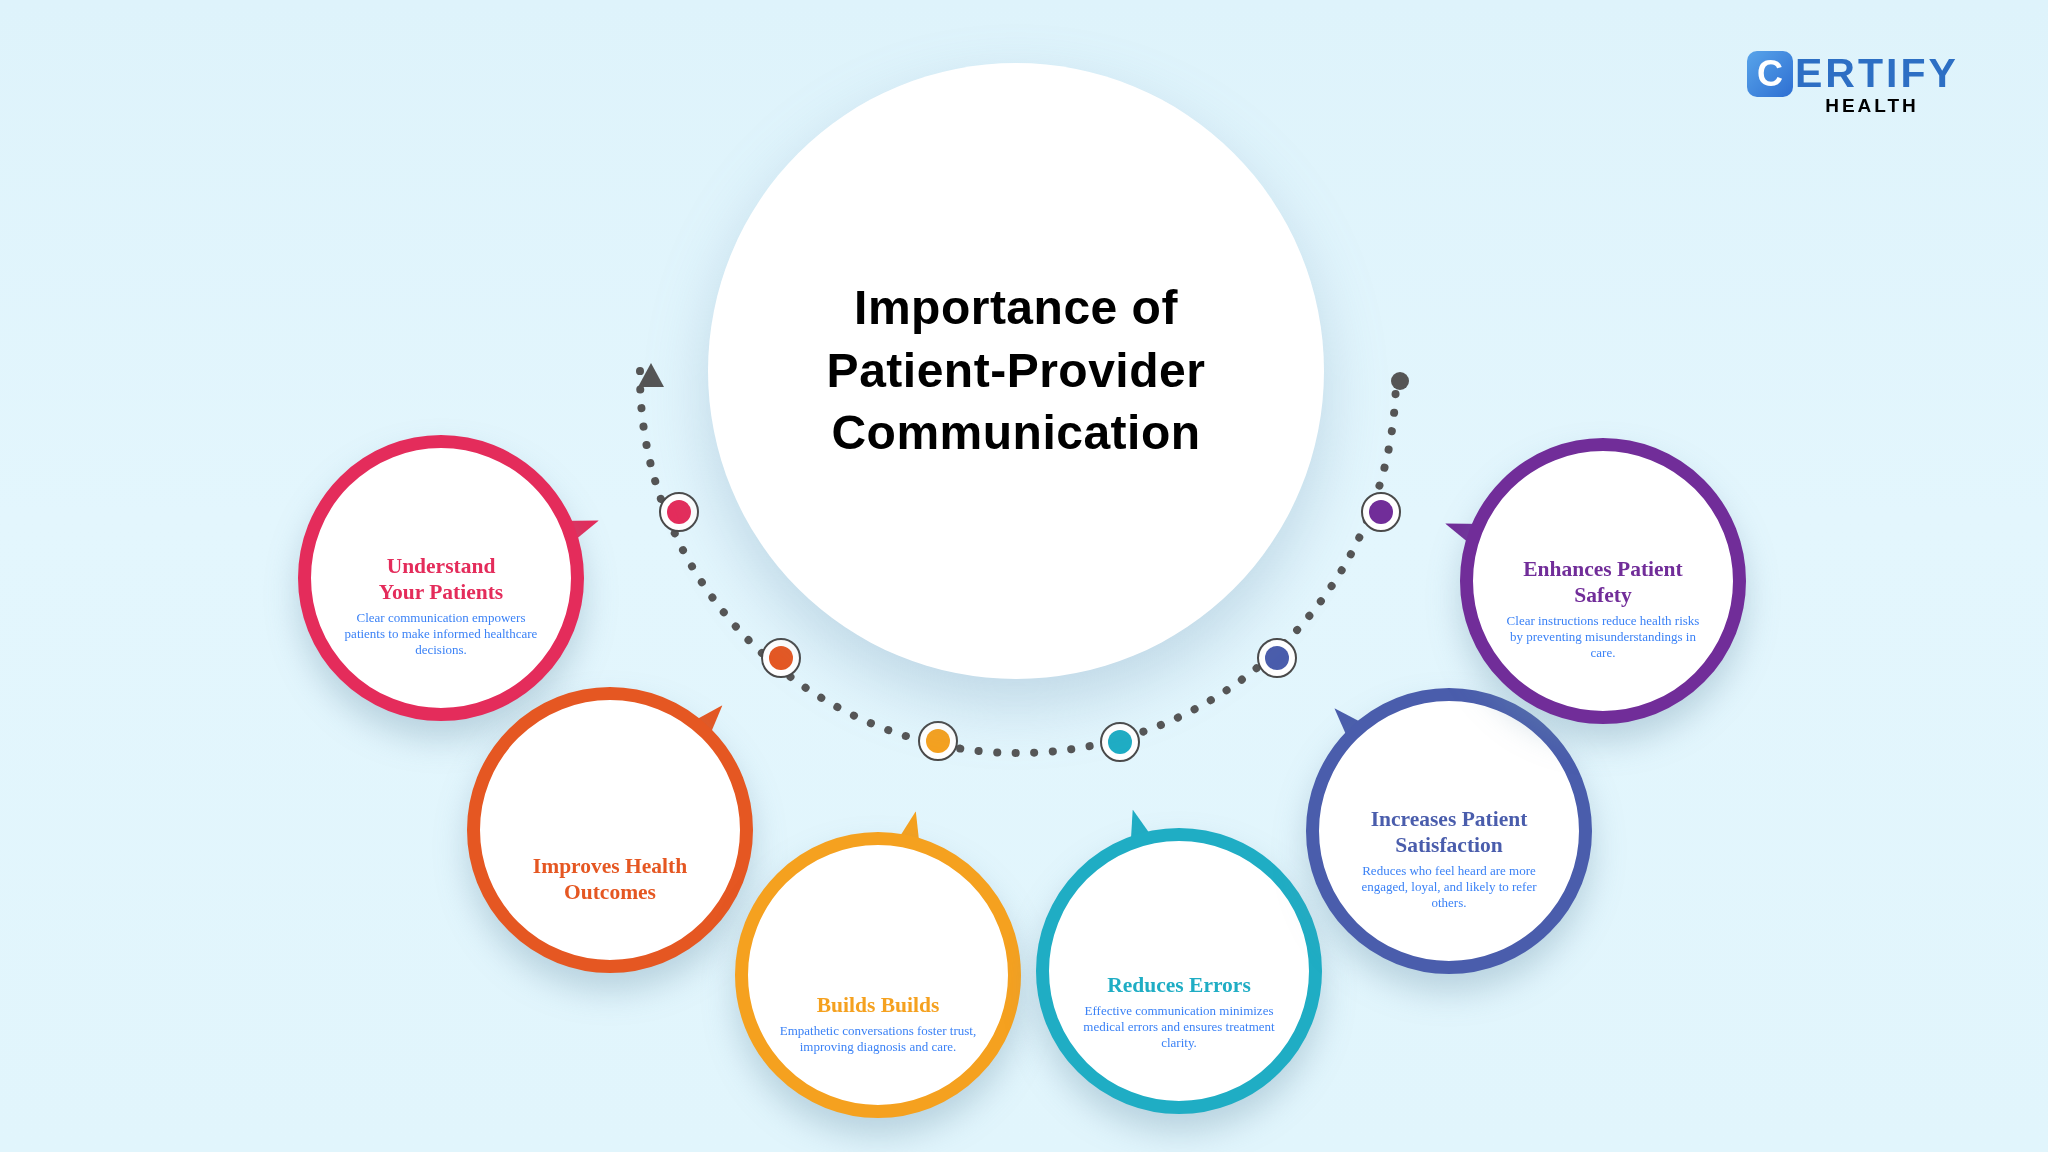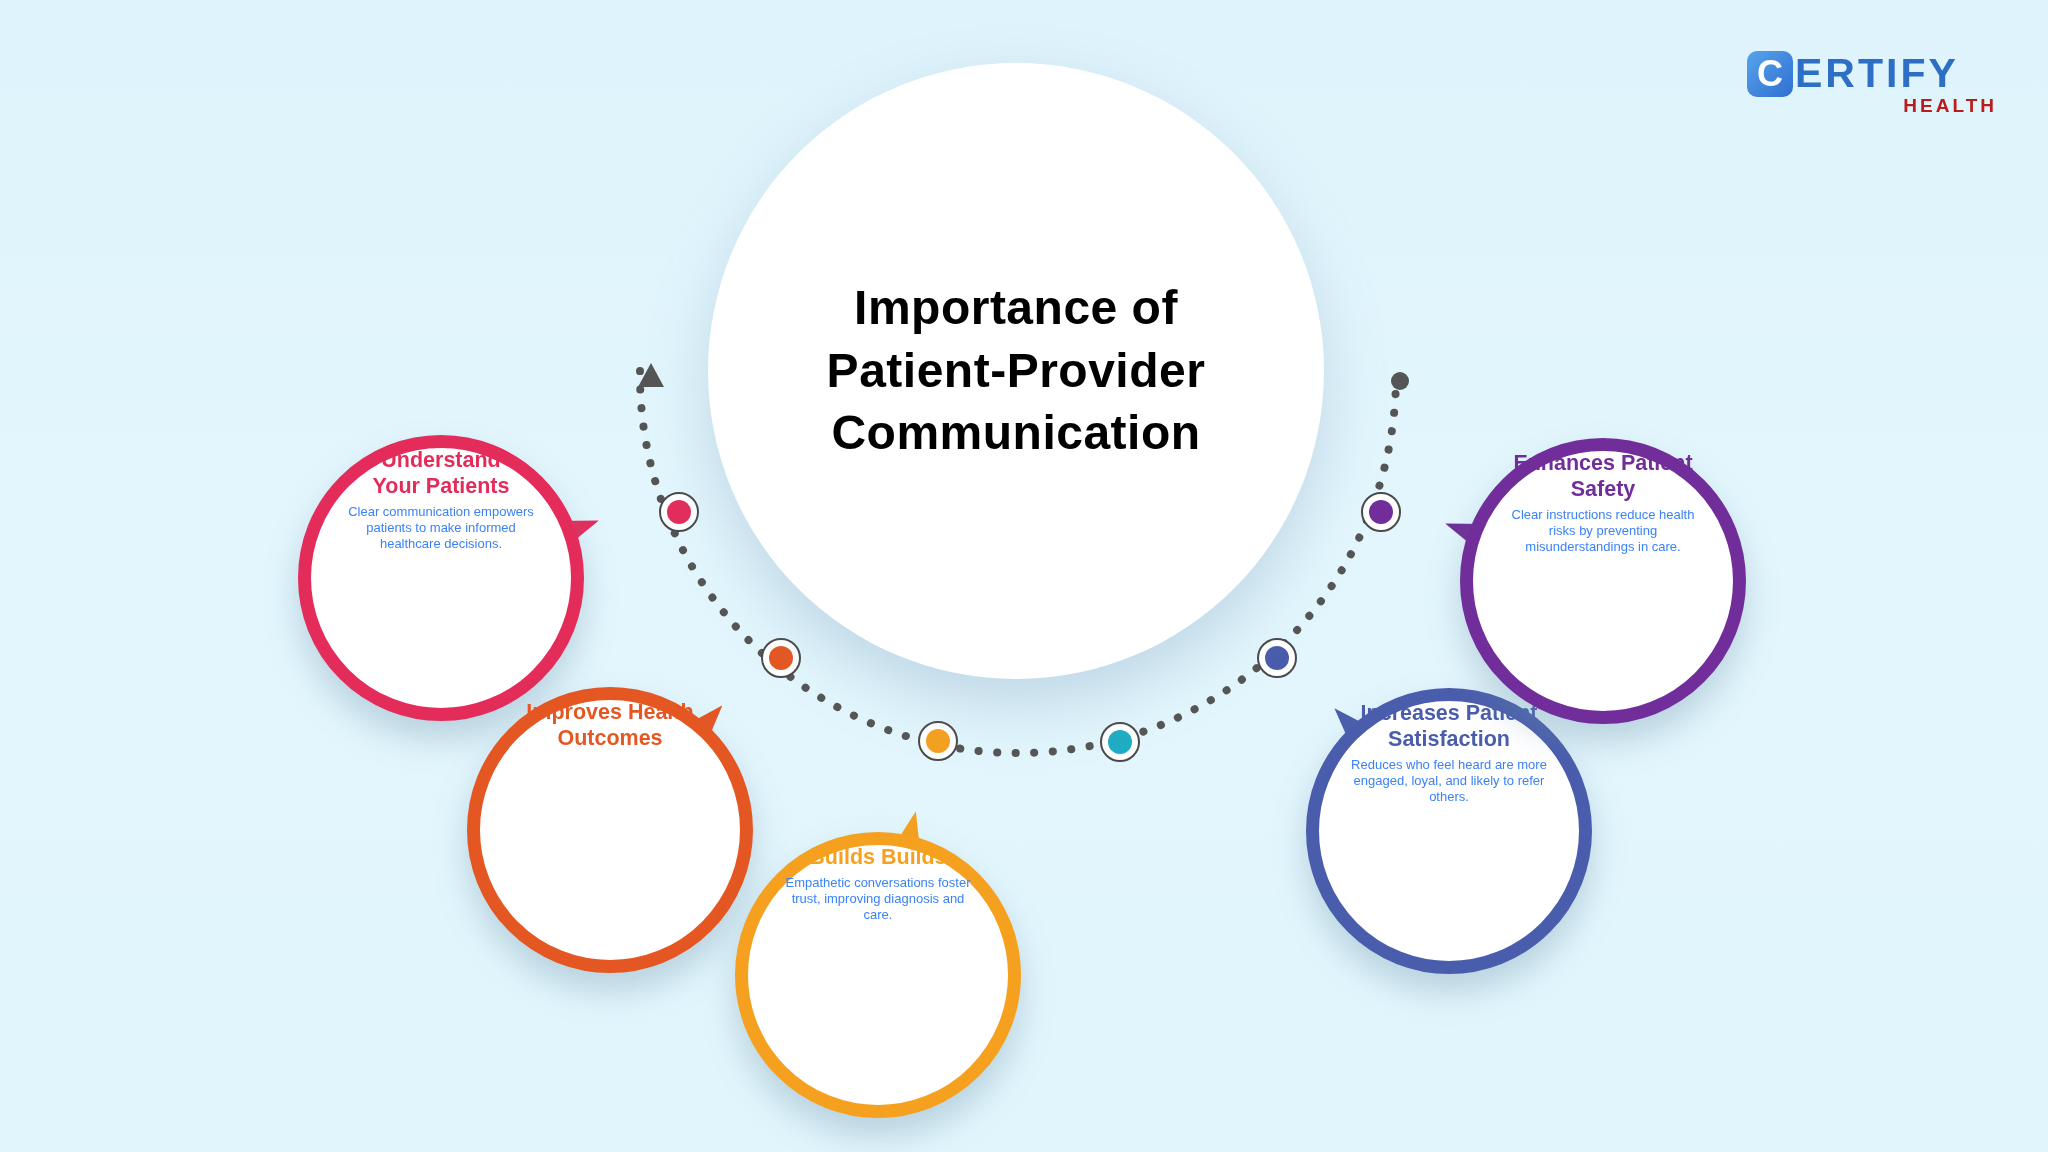--- a/index.html
+++ b/index.html
@@ -14,21 +14,21 @@
   
   .logo { position:absolute; left:1747px; top:50px; width:250px; height:66px; }
   .logo-row { display:flex; align-items:center; }
   .logo-block {
     width:46px; height:46px; border-radius:10px;
     background:linear-gradient(135deg,#58a4ea,#2e6fd2);
     display:flex; align-items:center; justify-content:center;
     color:#fff; font-weight:bold; font-size:36px; line-height:1;
   }
   .logo-text { font-size:41px; font-weight:bold; color:#2d6fc4; letter-spacing:3px; margin-left:2px;text-align:right; }
-  .logo-sub { text-align:right; font-size:19px; font-weight:bold; color:#b91c1c; letter-spacing:3px; margin-top:-2px; }
+  .logo-sub { text-align:center; font-size:19px; font-weight:bold; color:#000000; letter-spacing:3px; margin-top:-2px; }
 
   
   .center-circle {
     position:absolute; left:708px; top:63px; width:616px; height:616px;
     background:#fff; border-radius:50%;
     box-shadow:0 26px 60px rgba(125,160,190,.35);
     display:flex; align-items:center; justify-content:center; text-align:center;
   }
   .center-title {
     font-size:48px; line-height:1.3; font-weight:bold; color:#000000;
@@ -43,22 +43,22 @@
   .tail {
     position:absolute; left:calc(50% - 42px); top:calc(50% - 32px);
     width:84px; height:64px; background:var(--accent);
     clip-path:polygon(0% 4%, 100% 50%, 0% 96%);
     transform:rotate(var(--tail-angle)) translateX(126px);
   }
   .disc {
     position:absolute; inset:0; border-radius:50%;
     background:#fff; border:13px solid var(--accent);
     box-shadow:0 18px 32px rgba(110,145,170,.35);
-    display:flex; flex-direction:column; align-items:center; justify-content:flex-start;
-    text-align:center; padding:0 30px 50px 30px;
+    display:flex; flex-direction:column; align-items:center; justify-content:flex-end;
+    text-align:center; padding:0 30px 50px 30px;font-family:Liberation Serif, serif;
   }
   .b-title {
     color:var(--accent); font-weight:bold; font-size:21.5px; line-height:1.2;
     white-space:pre-line; margin-bottom:4px;
   }
   .b-body { color:#3b82f6; font-size:13px; line-height:1.24; }
 
   
   .bubble-1 { left:298px;  top:435px; --tail-angle:-20deg;  }
   .bubble-2 { left:467px;  top:687px; --tail-angle:-48deg;  }
@@ -140,20 +140,27 @@
   </div>
 
   <div class="bubble bubble-3" style="--accent: #f5a11f;">
     <div class="tail"></div>
     <div class="disc">
       <div class="b-title">Builds Builds</div>
       <div class="b-body">Empathetic conversations foster trust, improving diagnosis and care.</div>
     </div>
   </div>
 
+  <div class="bubble bubble-4" style="--accent: #1fadc4;">
+    <div class="tail"></div>
+    <div class="disc">
+      <div class="b-title">Reduces Errors</div>
+      <div class="b-body">Effective communication minimizes medical errors and ensures treatment clarity.</div>
+    </div>
+  </div>
 
   <div class="bubble bubble-5" style="--accent: #4a5dac;">
     <div class="tail"></div>
     <div class="disc">
       <div class="b-title">Increases Patient
 Satisfaction</div>
       <div class="b-body">Reduces who feel heard are more engaged, loyal, and likely to refer others.</div>
     </div>
   </div>
 

